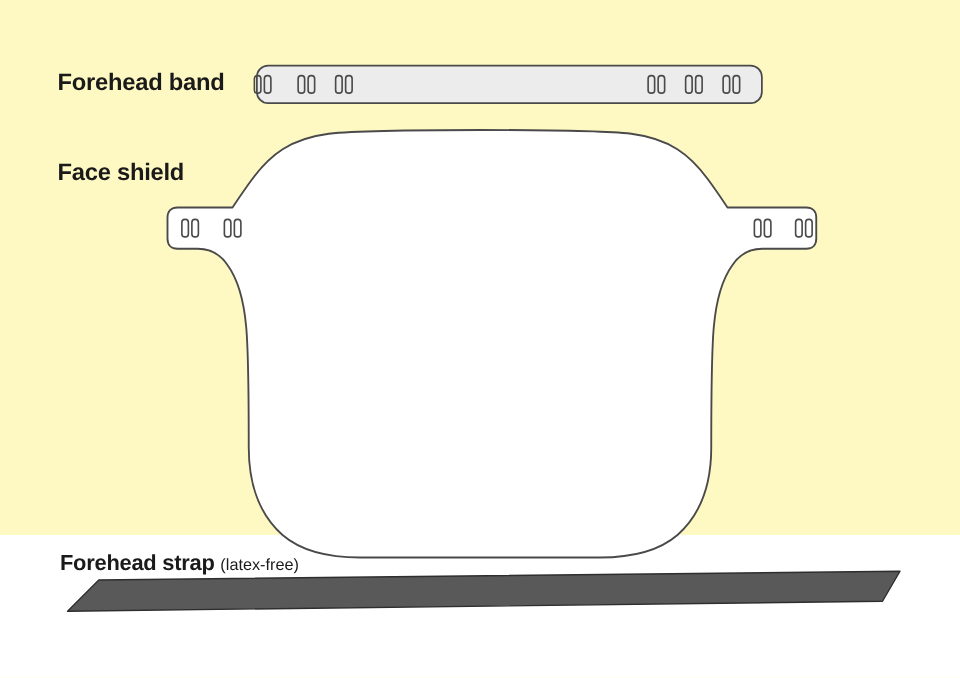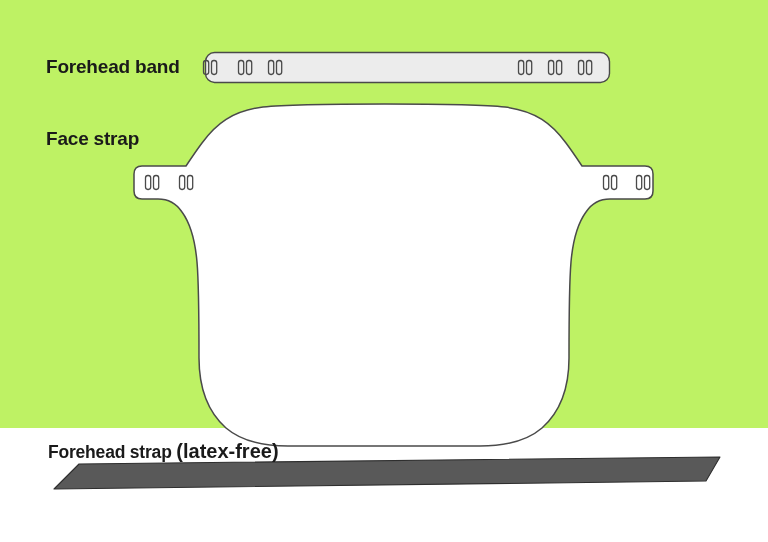--- a/index.html
+++ b/index.html
@@ -12,21 +12,21 @@
     font-family: "Liberation Sans", sans-serif;
     width: 768px;
     height: 542px;
     overflow: hidden;
     position: relative;
   }
   #diagram-root {
     position: relative;
     width: 768px;
     height: 428px;
-    background: #bef264;
+    background: #fef9c3;
   }
   #diagram-svg {
     position: absolute;
     top: 0;
     left: 0;
     width: 768px;
     height: 542px;
     display: block;
   }
   .label-text {
@@ -46,22 +46,22 @@
     left: 46px;
     top: 128px;
     font-size: 19px;
   }
   #label-silicone-strap {
     left: 48px;
     top: 440px;
     font-size: 17.5px;
   }
   .label-sub {
-    font-weight: bold;
-    font-size: 20px;
+    font-weight: normal;
+    font-size: 13px;
     letter-spacing: 0;
   }
 </style>
 </head>
 <body>
 
 <div id="diagram-root">
 
   <svg id="diagram-svg" viewBox="0 0 768 542" xmlns="http://www.w3.org/2000/svg">
 
@@ -144,20 +144,20 @@
       <path fill="#595959" stroke="#2e2e2e" stroke-width="1.1" stroke-linejoin="round" d="M 54 489 L 79 464 L 720 457 L 706 481 Z"></path>
     </g>
 
   </svg>
 
   <div class="label-text" id="label-forehead-band">
     <span>Forehead band</span>
   </div>
 
   <div class="label-text" id="label-face-shield">
-    <span>Face strap</span>
+    <span>Face shield</span>
   </div>
 
   <div class="label-text" id="label-silicone-strap">
     <span>Forehead strap</span><span>&nbsp;</span><span class="label-sub">(latex-free)</span>
   </div>
 
 </div>
 
 </body></html>

